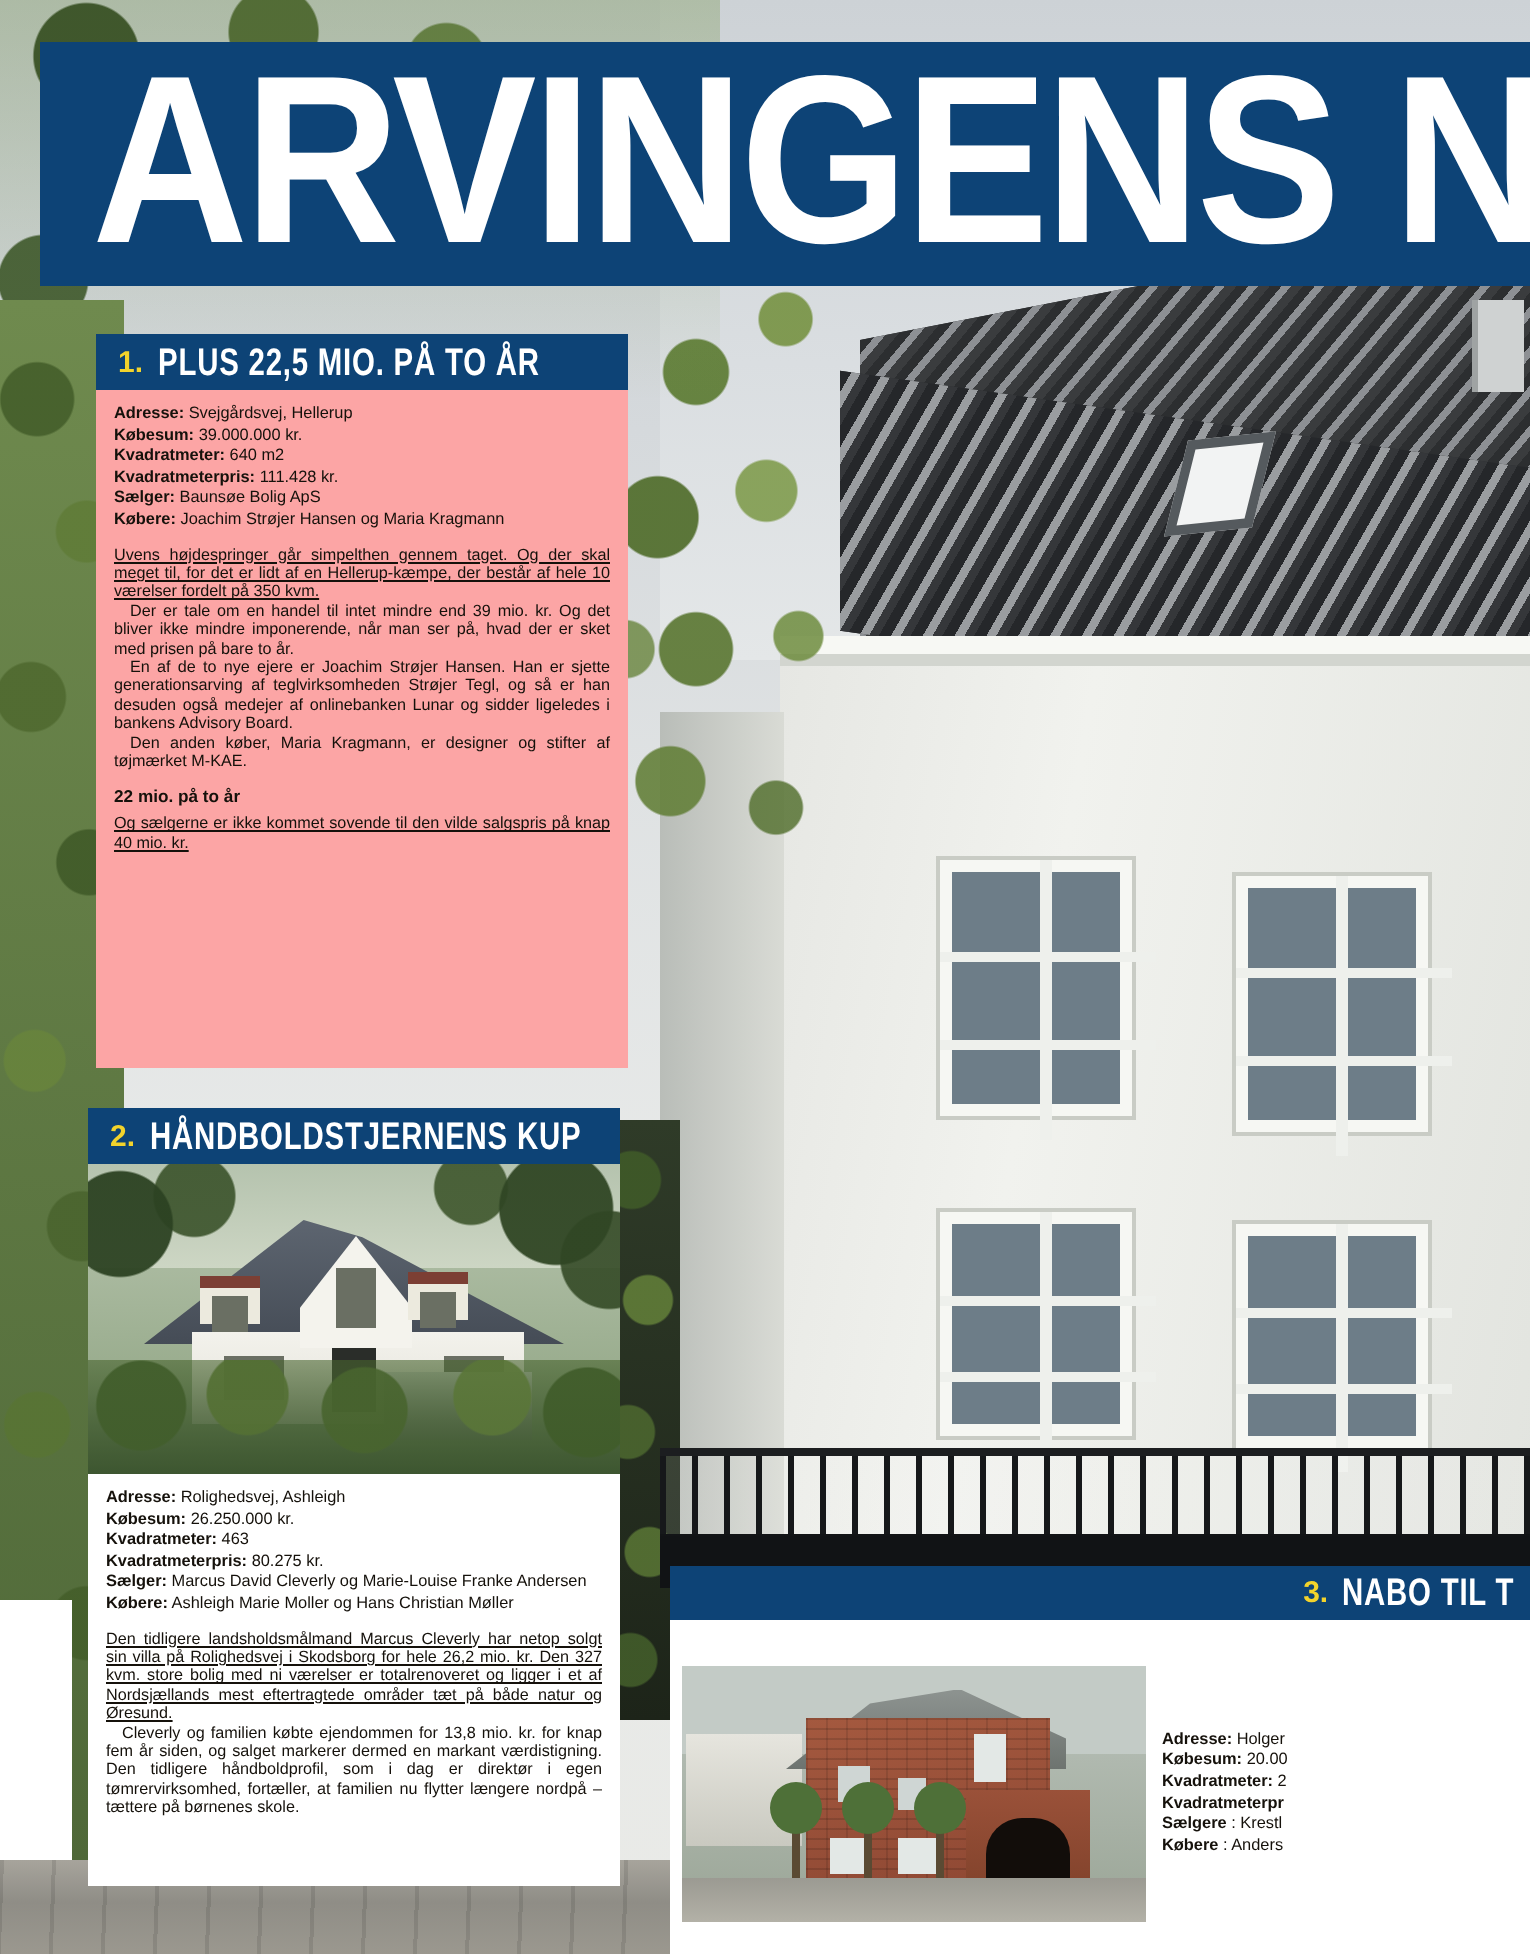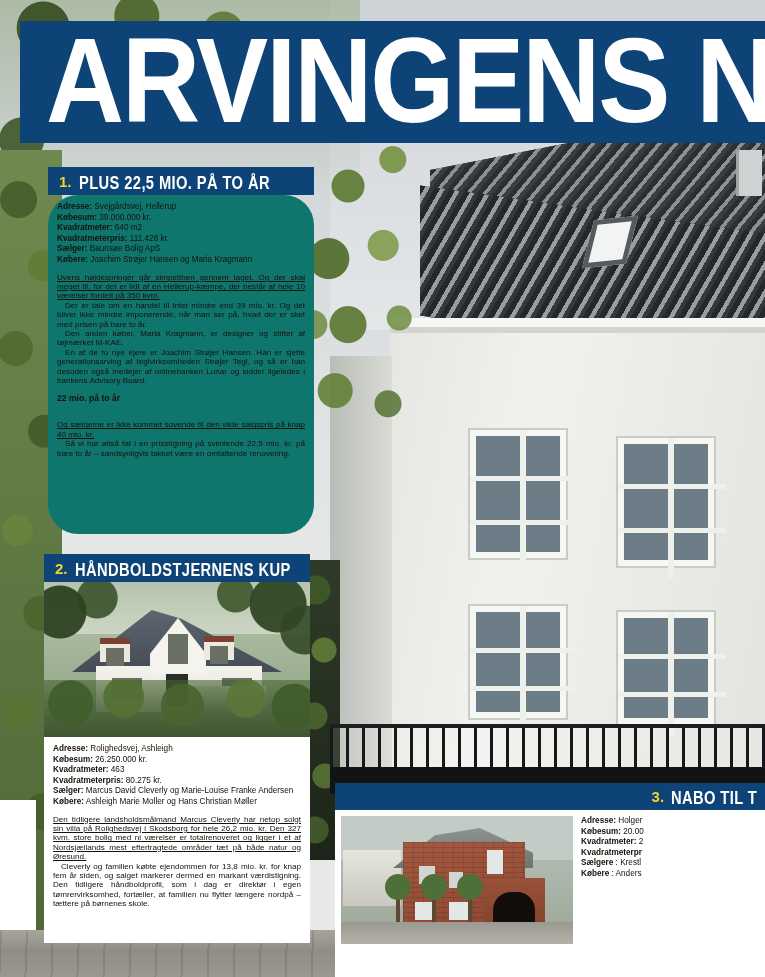--- a/index.html
+++ b/index.html
@@ -191,23 +191,22 @@
   #bar-3 { left: 335px; top: 783px; width: 430px; height: 27px; padding-left: 11px; font-size: 15px;
            justify-content: flex-end; padding-right: 0; }
 
   
   .article-box {
     position: absolute;
     overflow: hidden;
   }
   #box-1 {
     left: 48px; top: 195px; width: 266px; height: 339px;
-    background: #0f766e;
+    background: #fca5a5;
     padding: 7px 9px 8px 9px;
-    border-radius: 30px;
   }
   #box-2 {
     left: 44px; top: 582px; width: 266px; height: 361px;
     background: #ffffff;
     padding: 0;
   }
   #box-3 {
     left: 335px; top: 810px; width: 430px; height: 167px;
     background: #ffffff;
     padding: 0;
@@ -274,21 +273,21 @@
       radial-gradient(circle at 94% 46%, rgba(64,92,42,.92) 0 22px, transparent 23px),
       linear-gradient(180deg, rgba(72,100,46,.6), #3d5630);
   }
   #b2-carport {
     position: absolute; left: 148px; top: 104px; width: 74px; height: 34px;
     background: linear-gradient(180deg,#cfd3cf,#8e938e);
   }
   #box2-text { padding: 7px 9px 8px 9px; }
 
   
-  #box3-inner { display: flex; height: 100%; padding: 6px 0 0 6px; }
+  #box3-inner { display: flex; height: 100%; padding: 6px 0 0 6px; align-items: center; }
   #box3-photo {
     width: 232px; height: 128px; overflow: hidden; position: relative;
     background: linear-gradient(180deg,#bcc4bd 0%, #9aa596 100%);
     flex: 0 0 232px;
   }
   #b3-sky { position:absolute; left:0; top:0; width:100%; height:44px; background:#c3cbc6; }
   #b3-brick {
     position:absolute; left: 62px; top: 26px; width: 122px; height: 96px;
     background:
       repeating-linear-gradient(0deg, rgba(0,0,0,.13) 0 1px, transparent 1px 5px),
@@ -413,29 +412,28 @@
       </div>
       <div class="row">
         <b>Købere:</b>
         <span>Joachim Strøjer Hansen og Maria Kragmann</span>
       </div>
     </div>
 
     <div class="body-copy">
       <p class="noindent">Uvens højdespringer går simpelthen gennem taget. Og der skal meget til, for det er lidt af en Hellerup-kæmpe, der består af hele 10 værelser fordelt på 350 kvm.</p>
       <p>Der er tale om en handel til intet mindre end 39 mio. kr. Og det bliver ikke mindre imponerende, når man ser på, hvad der er sket med prisen på bare to år.</p>
+      <p>En af de to nye ejere er Joachim Strøjer Hansen. Han er sjette generationsarving af teglvirksomheden Strøjer Tegl, og så er han desuden også medejer af onlinebanken Lunar og sidder ligeledes i bankens Advisory Board.</p>
       <p>Den anden køber, Maria Kragmann, er designer og stifter af tøjmærket M-KAE.</p>
-      <p>En af de to nye ejere er Joachim Strøjer Hansen. Han er sjette generationsarving af teglvirksomheden Strøjer Tegl, og så er han desuden også medejer af onlinebanken Lunar og sidder ligeledes i bankens Advisory Board.</p>
     </div>
 
     <div class="sub-head">22 mio. på to år</div>
 
-    <div class="body-copy" style="margin-top:17px">
+    <div class="body-copy" style="margin-top:4px">
       <p class="noindent">Og sælgerne er ikke kommet sovende til den vilde salgspris på knap 40 mio. kr.</p>
-      <p>Så vi har altså fat i en prisstigning på svimlende 22,5 mio. kr. på bare to år – sandsynligvis takket være en omfattende renovering.</p>
     </div>
   </div>
 
   <div class="section-bar" id="bar-2">
     <span class="num">2.</span>
     <span class="ttl">HÅNDBOLDSTJERNENS KUP</span>
   </div>
 
   <div class="article-box" id="box-2">
     <div id="box2-photo">

